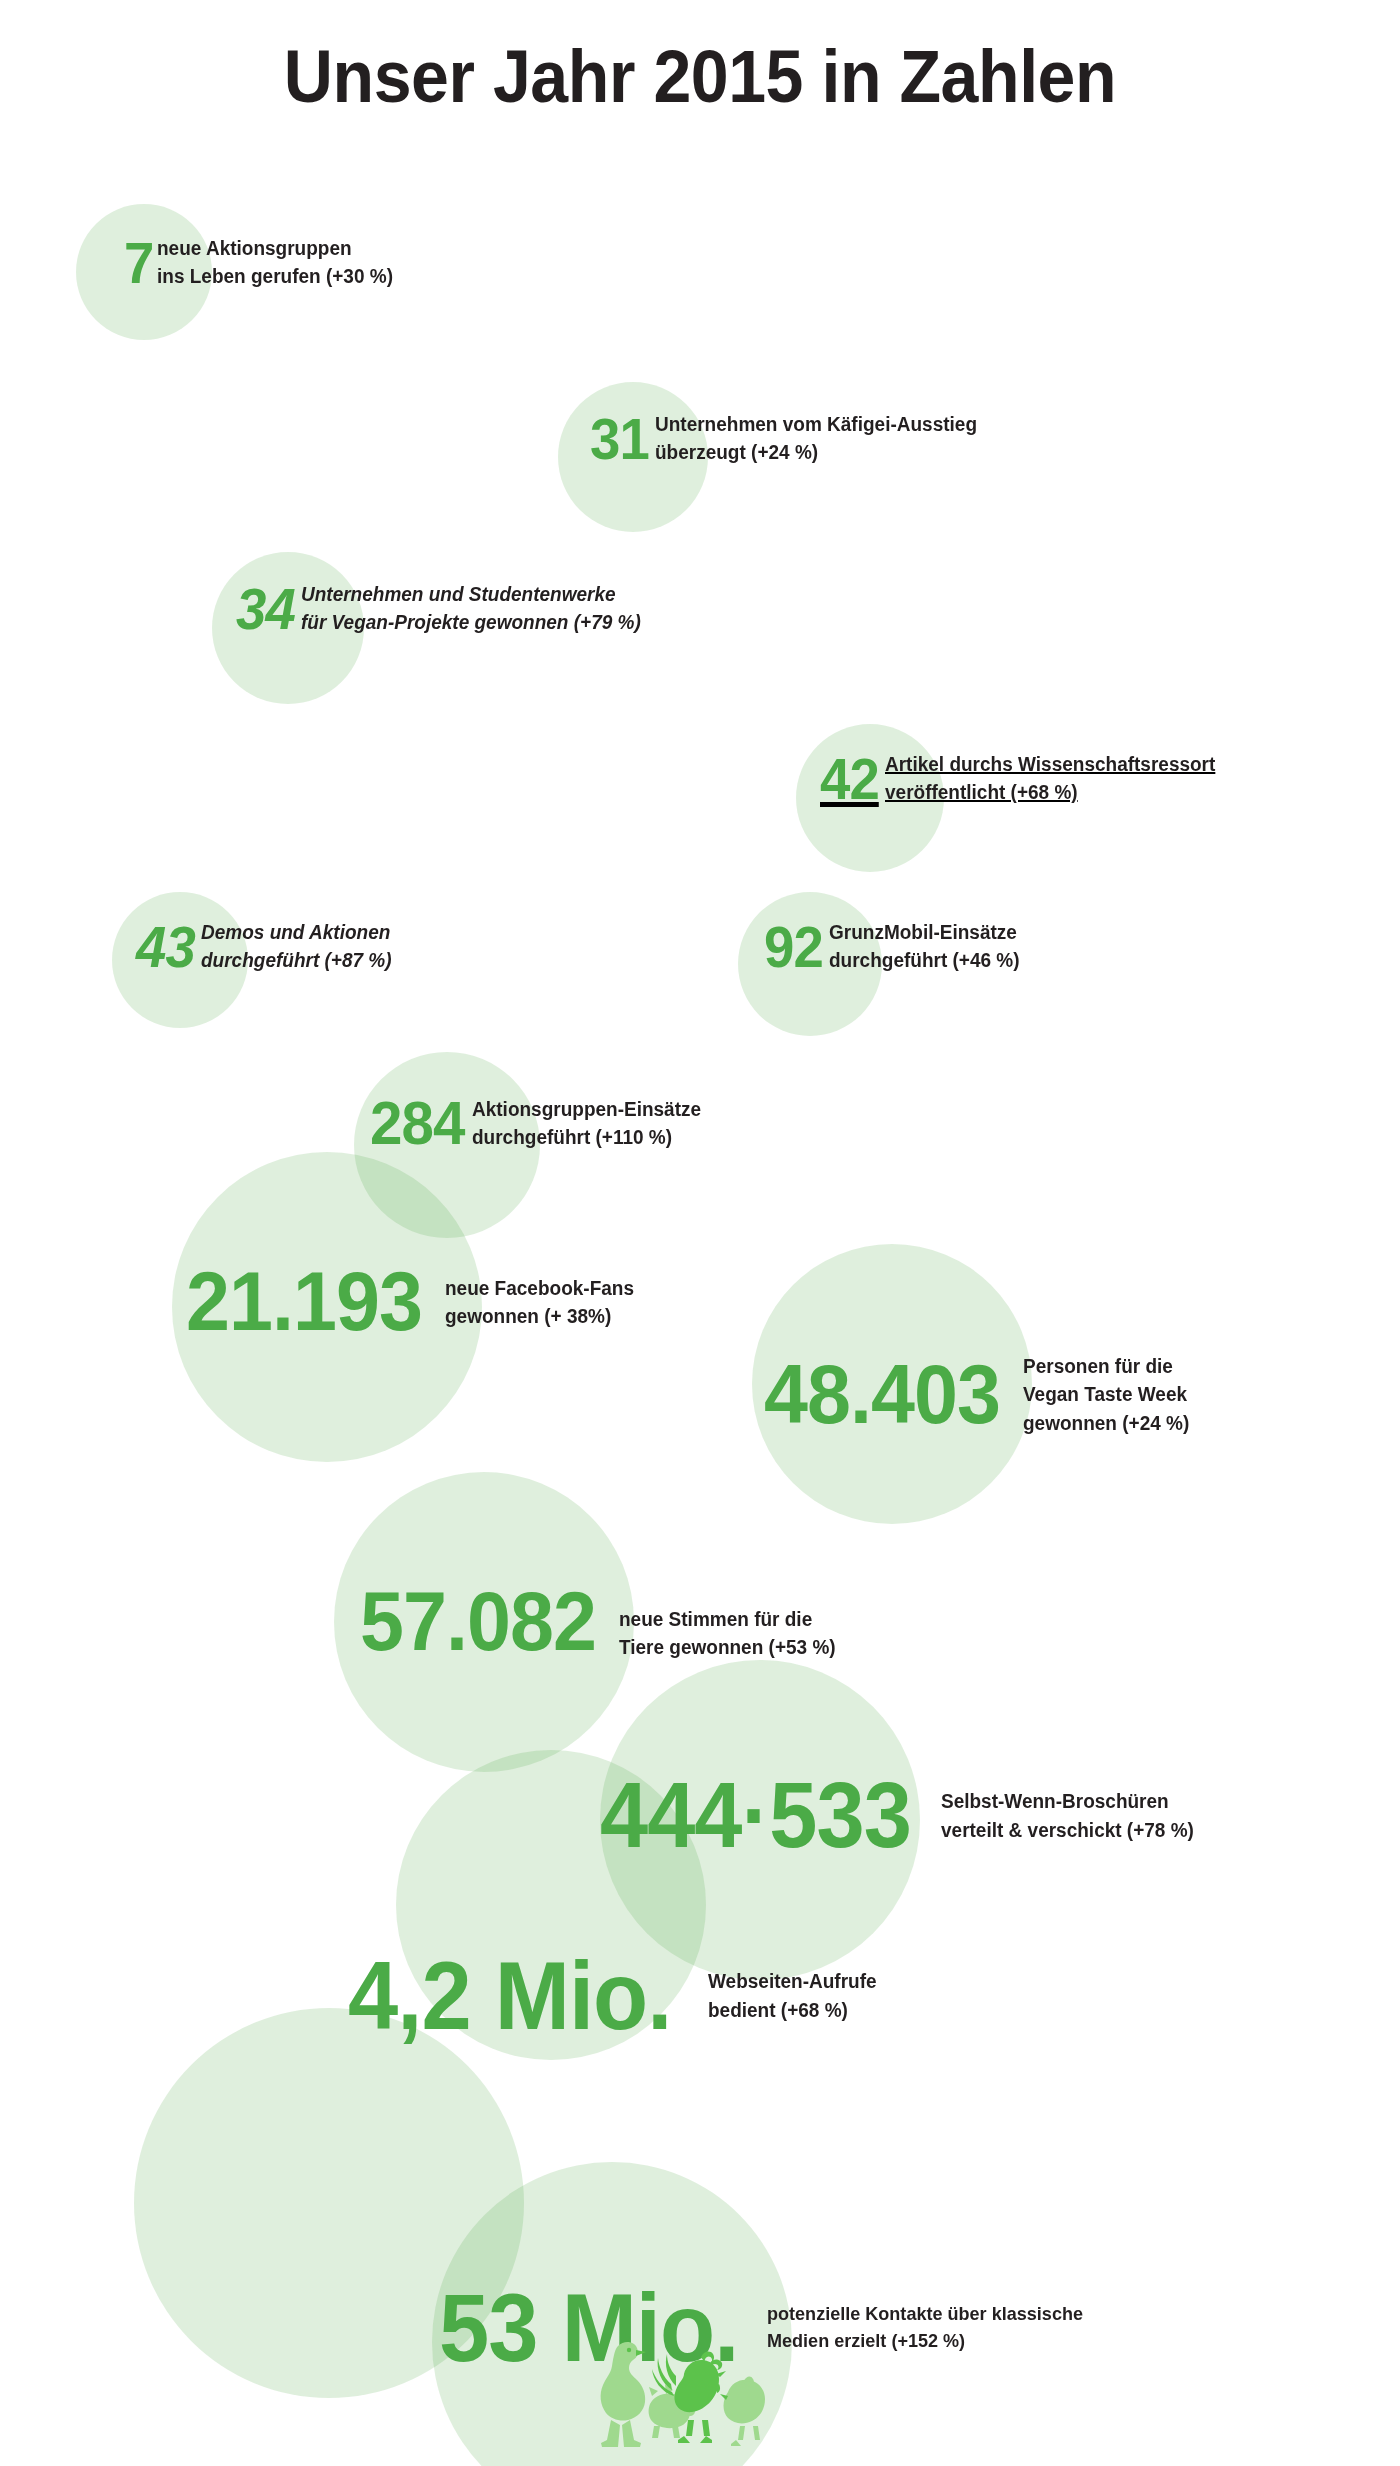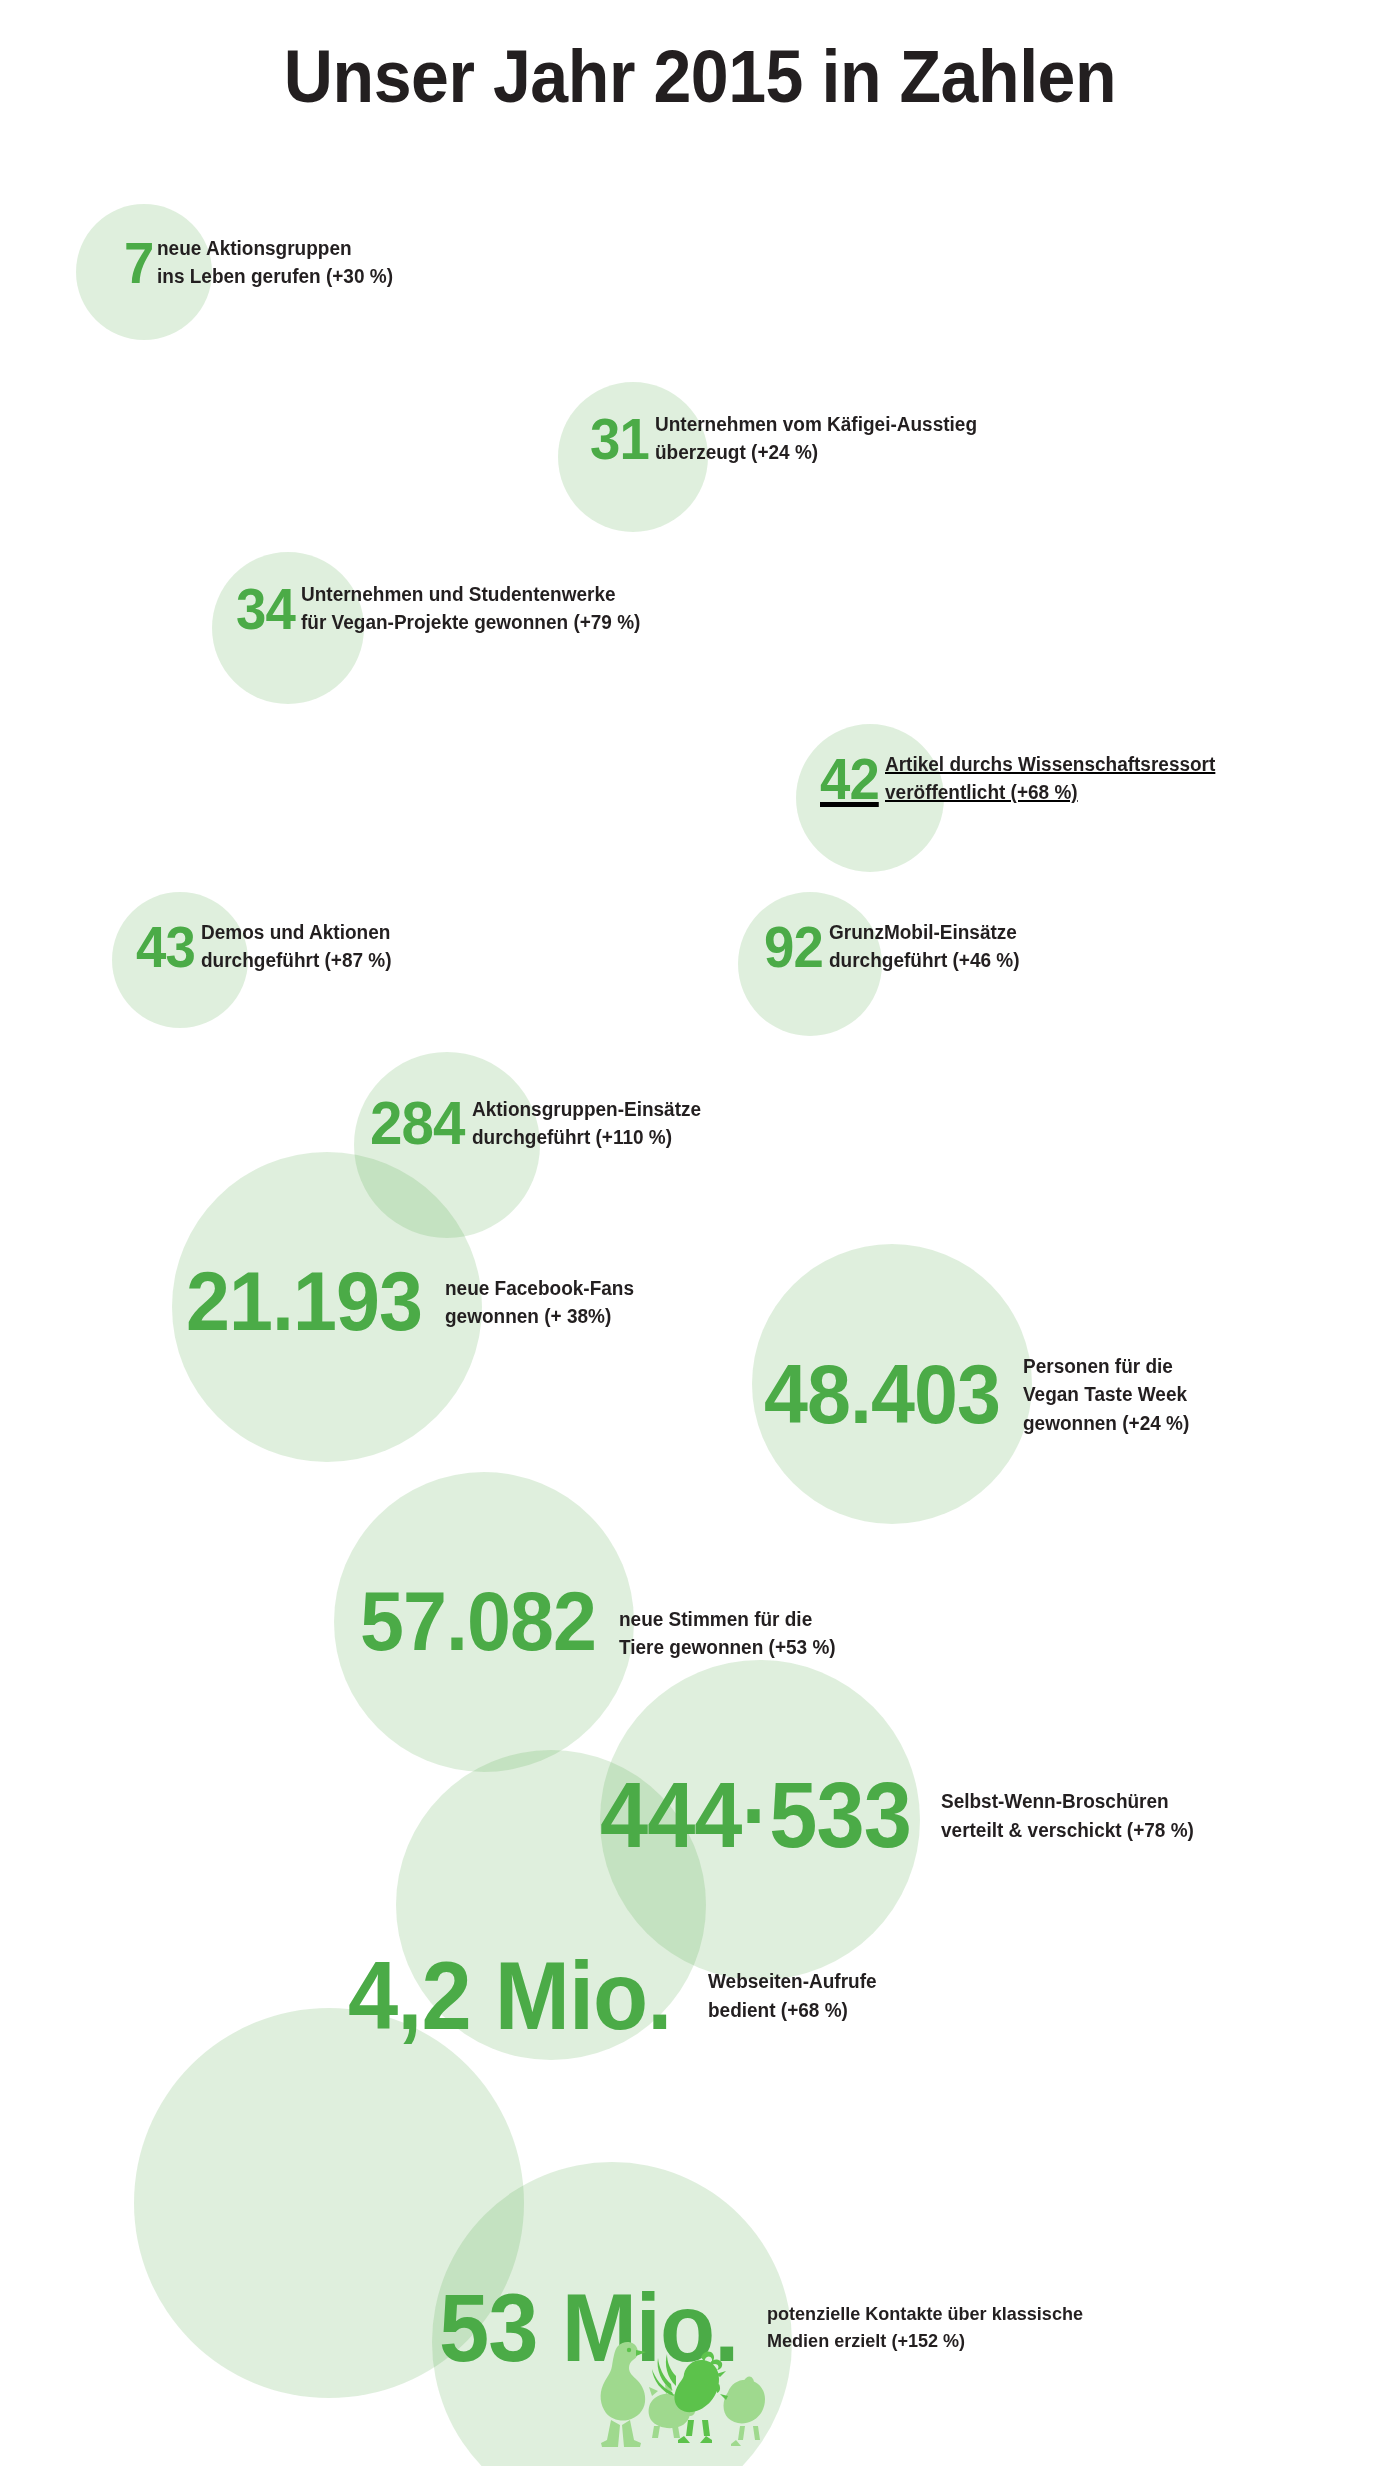--- a/index.html
+++ b/index.html
@@ -124,37 +124,37 @@
   </div>
 
   <div class="stat" style="left:590px; top:398px;">
     <div class="num n-s">31</div>
     <div class="lbl">
       <span>Unternehmen vom Käfigei-Ausstieg</span>
       <span>überzeugt (+24 %)</span>
     </div>
   </div>
 
-  <div class="stat" style="left:236px; top:568px;">
+  <div class="stat" style="left:236px; top:568px;font-style:italic;">
     <div class="num n-s">34</div>
     <div class="lbl">
       <span>Unternehmen und Studentenwerke</span>
       <span>für Vegan-Projekte gewonnen (+79 %)</span>
     </div>
   </div>
 
   <div class="stat" style="left:820px; top:738px;text-decoration:underline;">
     <div class="num n-s">42</div>
     <div class="lbl">
       <span>Artikel durchs Wissenschaftsressort</span>
       <span>veröffentlicht (+68 %)</span>
     </div>
   </div>
 
-  <div class="stat" style="left:136px; top:906px;">
+  <div class="stat" style="left:136px; top:906px;font-style:italic;">
     <div class="num n-s">43</div>
     <div class="lbl">
       <span>Demos und Aktionen</span>
       <span>durchgeführt (+87 %)</span>
     </div>
   </div>
 
   <div class="stat" style="left:764px; top:906px;">
     <div class="num n-s">92</div>
     <div class="lbl">

